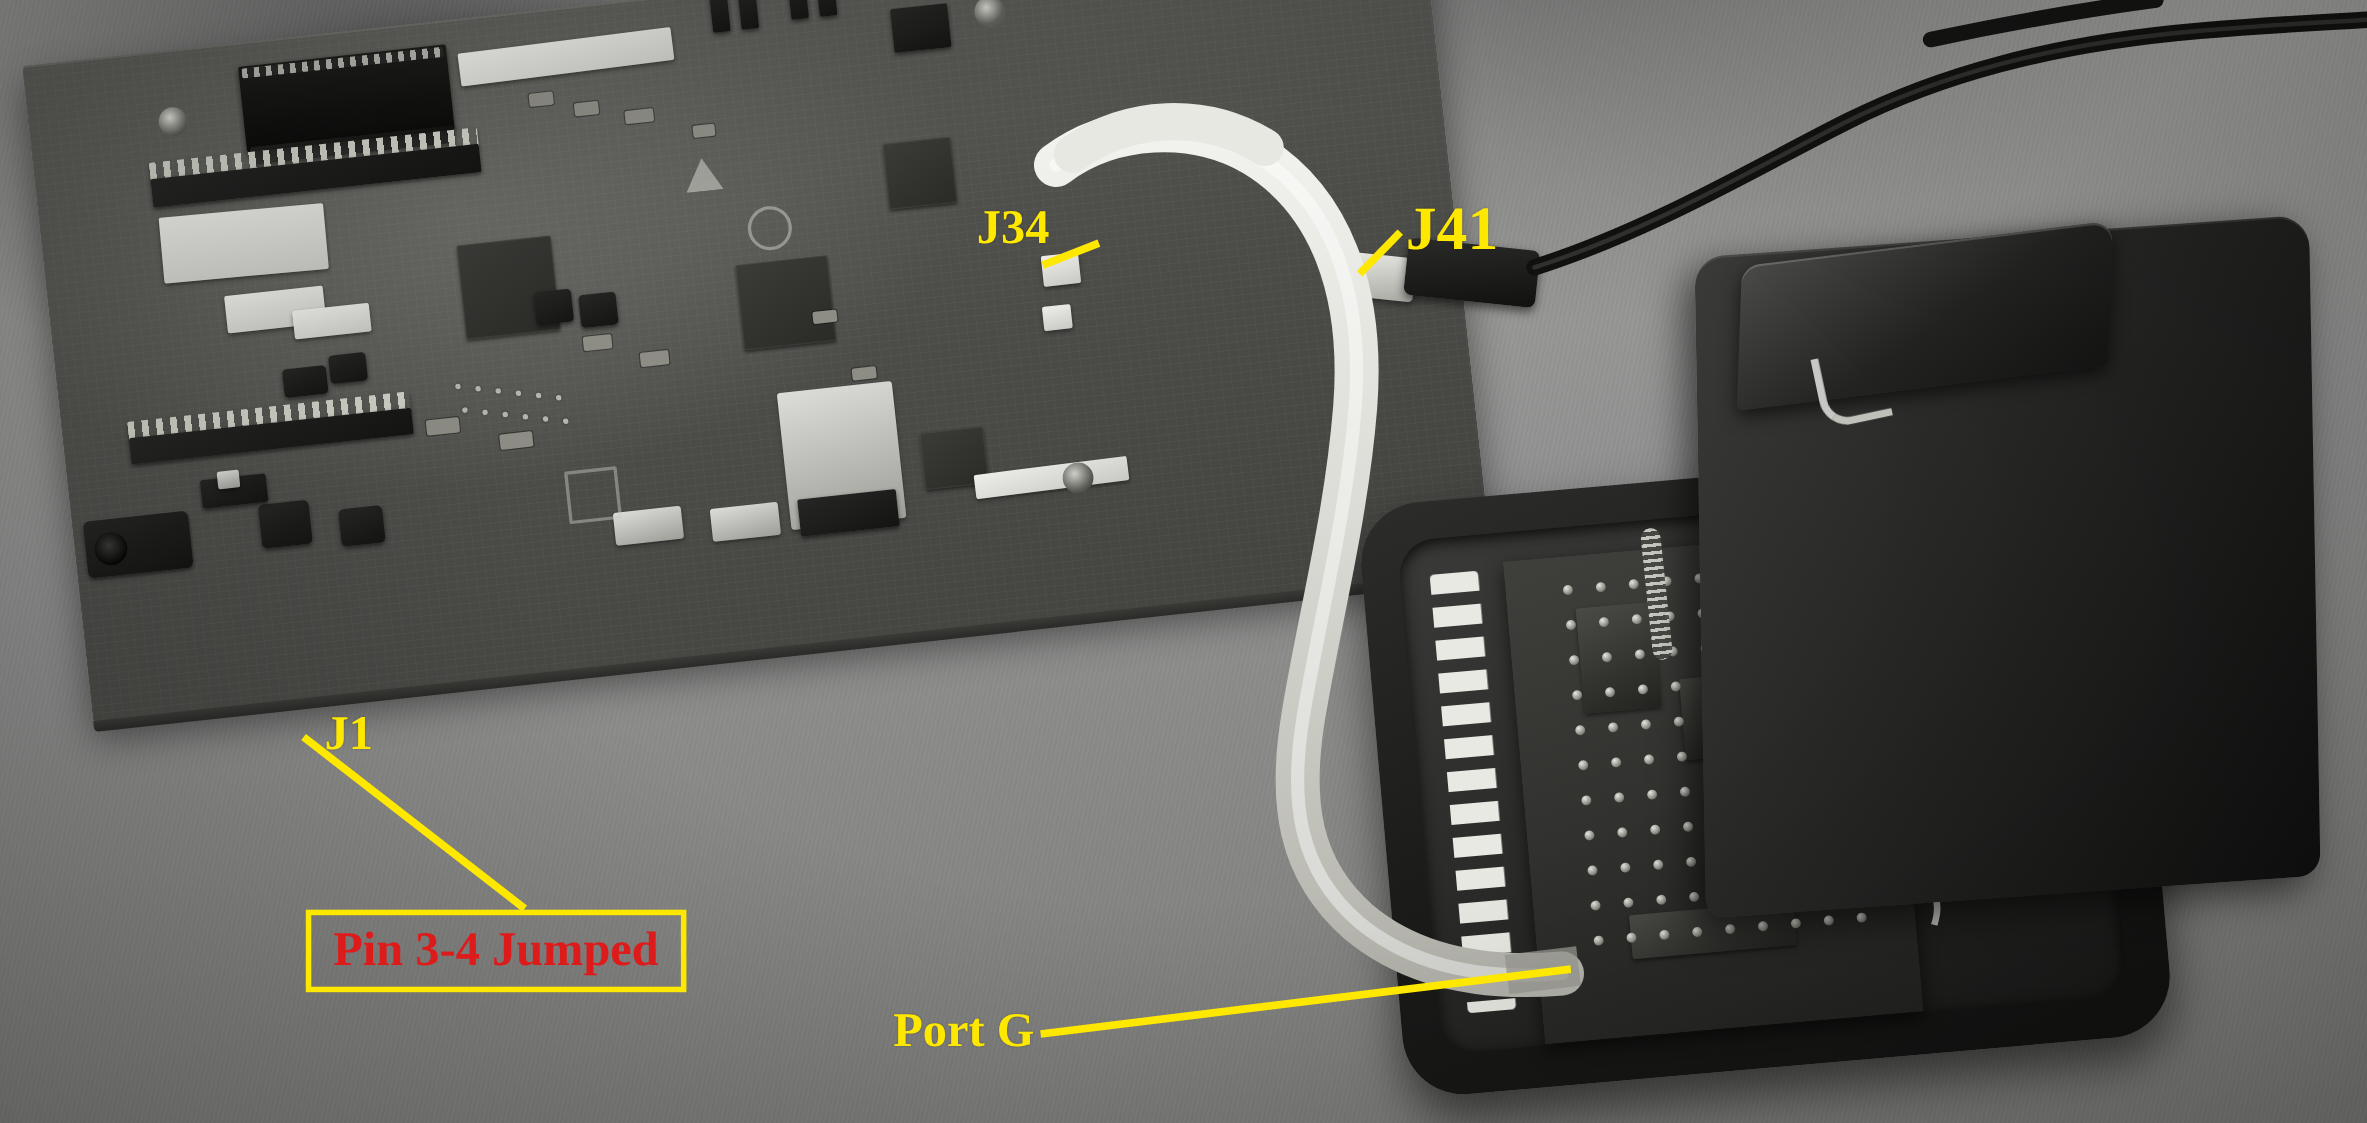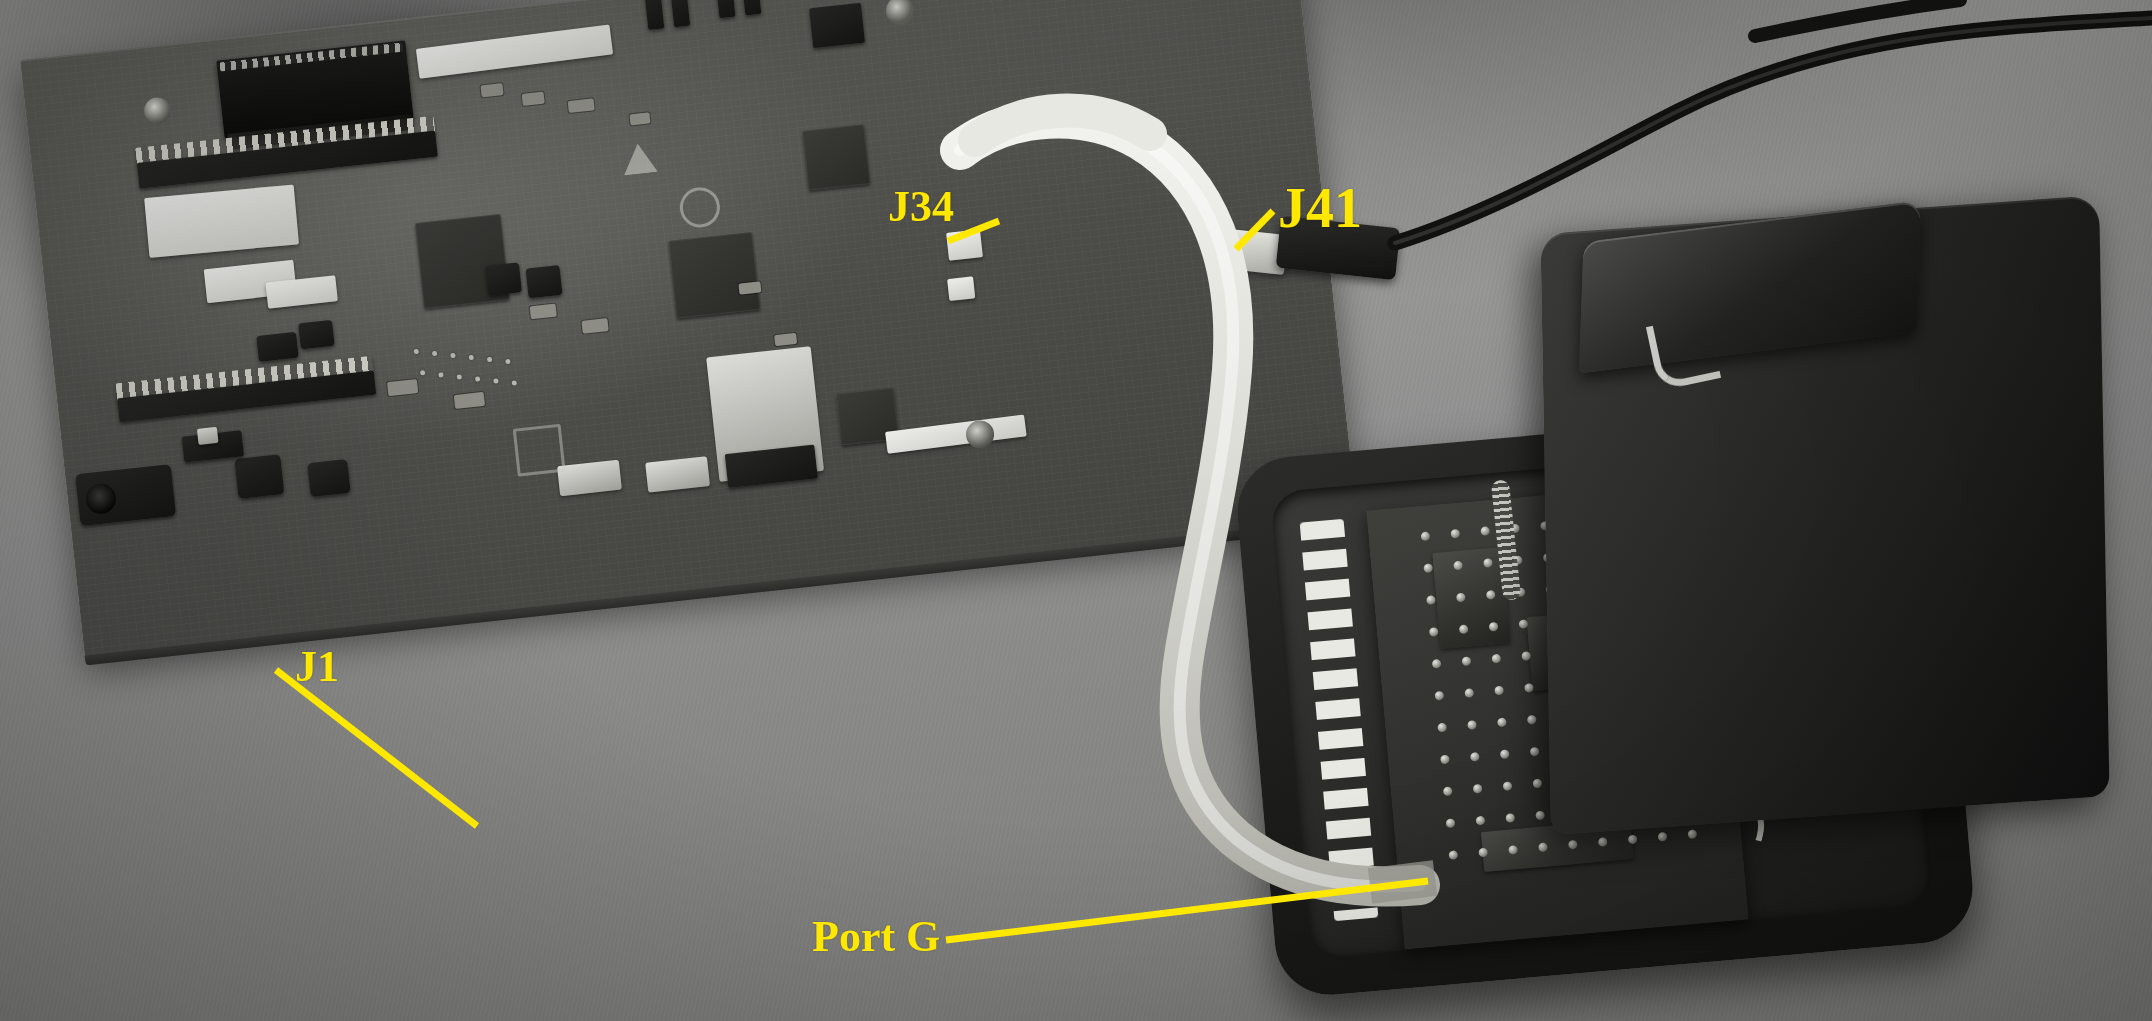--- a/index.html
+++ b/index.html
@@ -443,14 +443,15 @@
     <line x1="1236" y1="249" x2="1273" y2="211" stroke="#FFE800" stroke-width="7"></line>
     <line x1="276" y1="670" x2="477" y2="826" stroke="#FFE800" stroke-width="7"></line>
     <line x1="946" y1="940" x2="1428" y2="881" stroke="#FFE800" stroke-width="7"></line>
   </svg>
 
   <div class="lbl lbl-j34">J34</div>
   <div class="lbl lbl-j41">J41</div>
   <div class="lbl lbl-j1">J1</div>
   <div class="lbl lbl-portg">Port G</div>
 
+  <div class="callout">Pin 3-4 Jumped</div>
 
 </div>
 
 </body></html>

